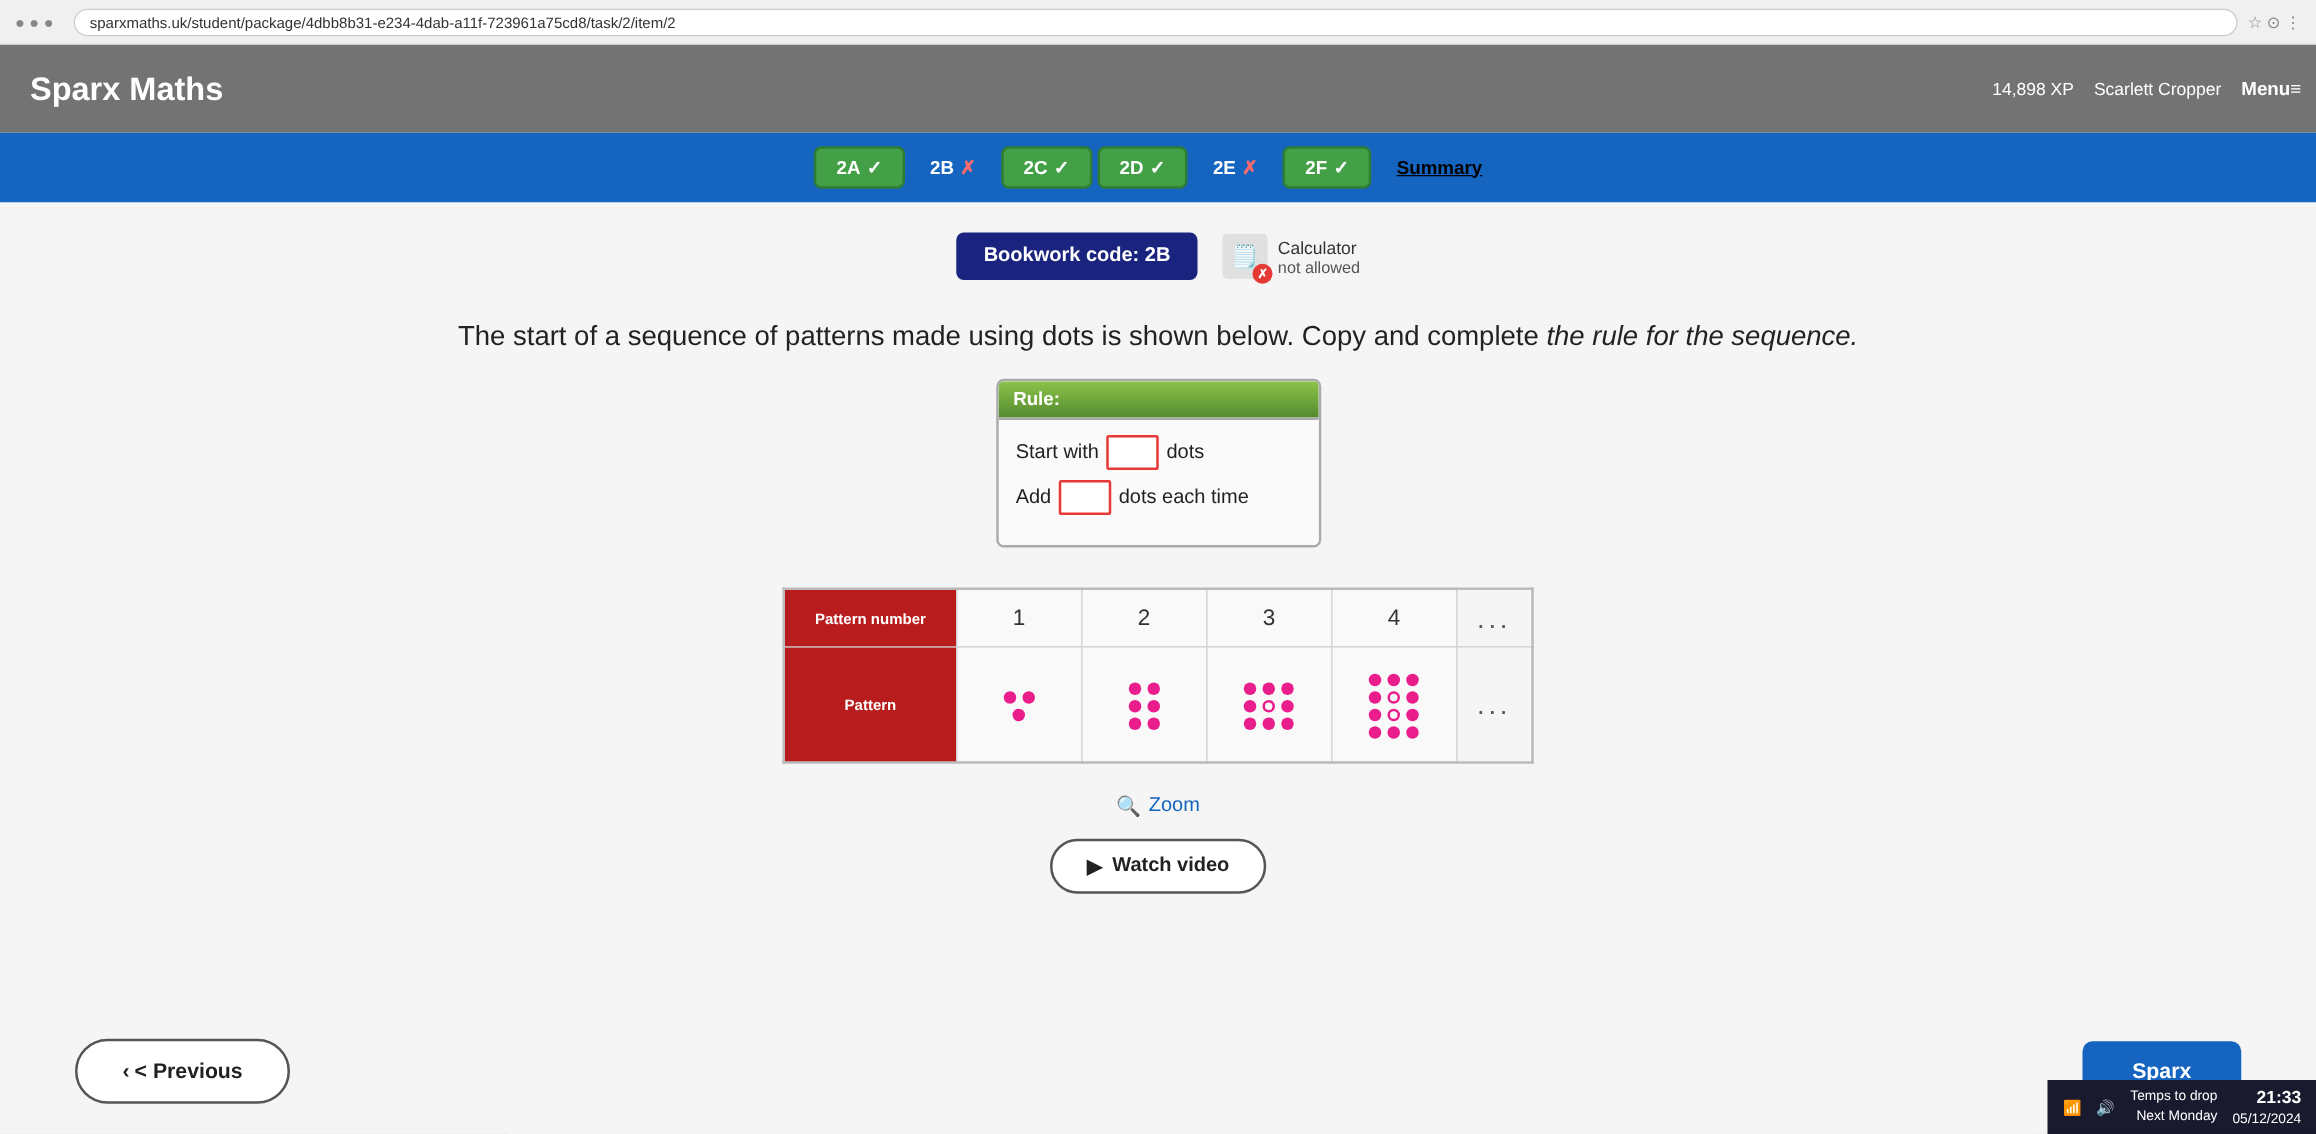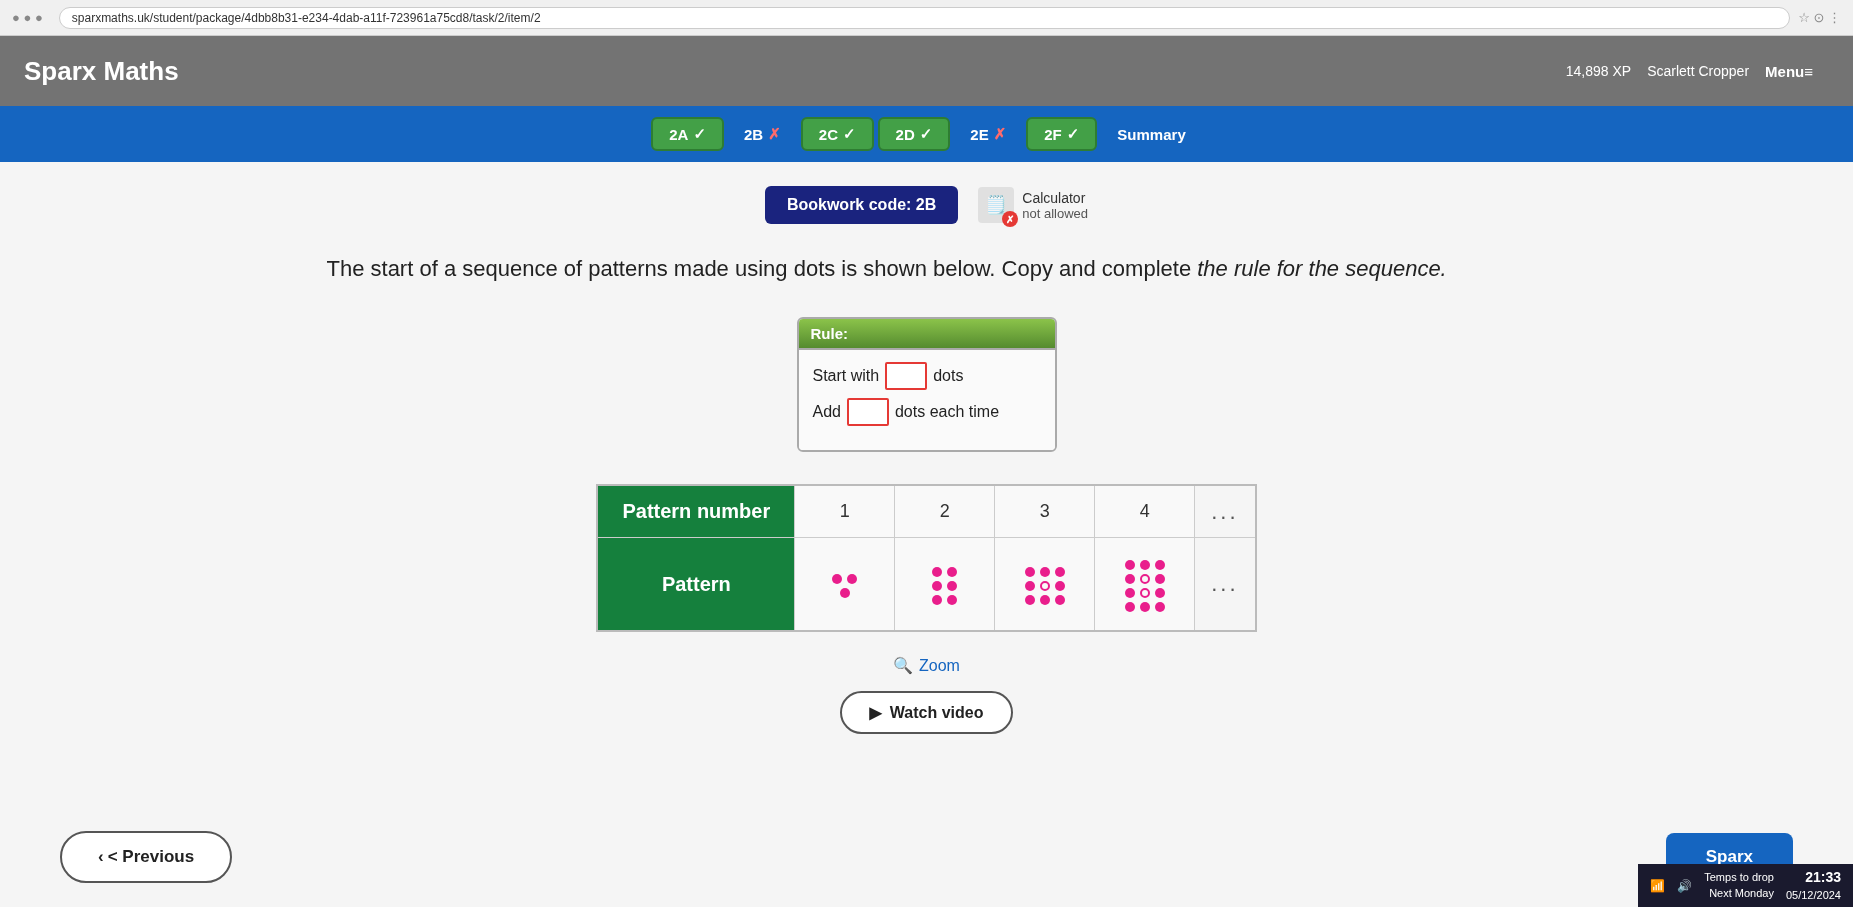--- a/index.html
+++ b/index.html
@@ -42,21 +42,21 @@
       padding: 0 24px;
       position: relative;
     }
     .app-title {
       color: white;
       font-size: 26px;
       font-weight: 700;
     }
     .header-right {
       position: absolute;
-      right: 40px;
+      right: 12px;
       display: flex;
       align-items: center;
       gap: 16px;
       color: white;
       font-size: 14px;
     }
     .menu-btn {
       display: flex;
       align-items: center;
       gap: 0;
@@ -80,21 +80,21 @@
       align-items: center;
       gap: 5px;
       padding: 6px 16px;
       border-radius: 6px;
       font-size: 15px;
       font-weight: 600;
       color: white;
       cursor: pointer;
     }
     .nav-tab.green { background: #43a047; border: 2px solid #2e7d32; }
-    .nav-tab.summary { color: #ffffff; font-weight: 600; }
+    .nav-tab.summary { color: #000000; font-weight: 600; text-decoration: underline; }
 
     
     .main-content {
       background: #f5f5f5;
       min-height: calc(907px - 36px - 70px - 56px);
       padding: 24px 28px;
       position: relative;
     }
 
     
@@ -142,24 +142,25 @@
       height: 16px;
       font-size: 10px;
       display: flex;
       align-items: center;
       justify-content: center;
       font-weight: 700;
     }
 
     
     .question-text {
+      text-align: center;
       font-size: 22px;
       color: #222;
       line-height: 1.5;
-      margin-bottom: 32px;
+      margin-bottom: 18px;
       max-width: 1200px;
       margin-left: auto;
       margin-right: auto;
     }
     .question-text em {
       font-style: italic;
     }
 
     
     .rule-box {
@@ -211,24 +212,24 @@
     .pattern-table {
       border-collapse: collapse;
       border: 2px solid #bbb;
     }
     .pattern-table td {
       border: 1px solid #ccc;
       text-align: center;
       vertical-align: middle;
     }
     .header-cell {
-      background: #15803d;
+      background: #b91c1c;
       color: white;
       font-weight: 700;
-      font-size: 20px;
+      font-size: 12px;
       padding: 14px 24px;
       border: 2px solid #c2185b;
     }
     .number-cell {
       background: #f9f9f9;
       font-size: 18px;
       color: #333;
       padding: 12px 30px;
       min-width: 100px;
     }

